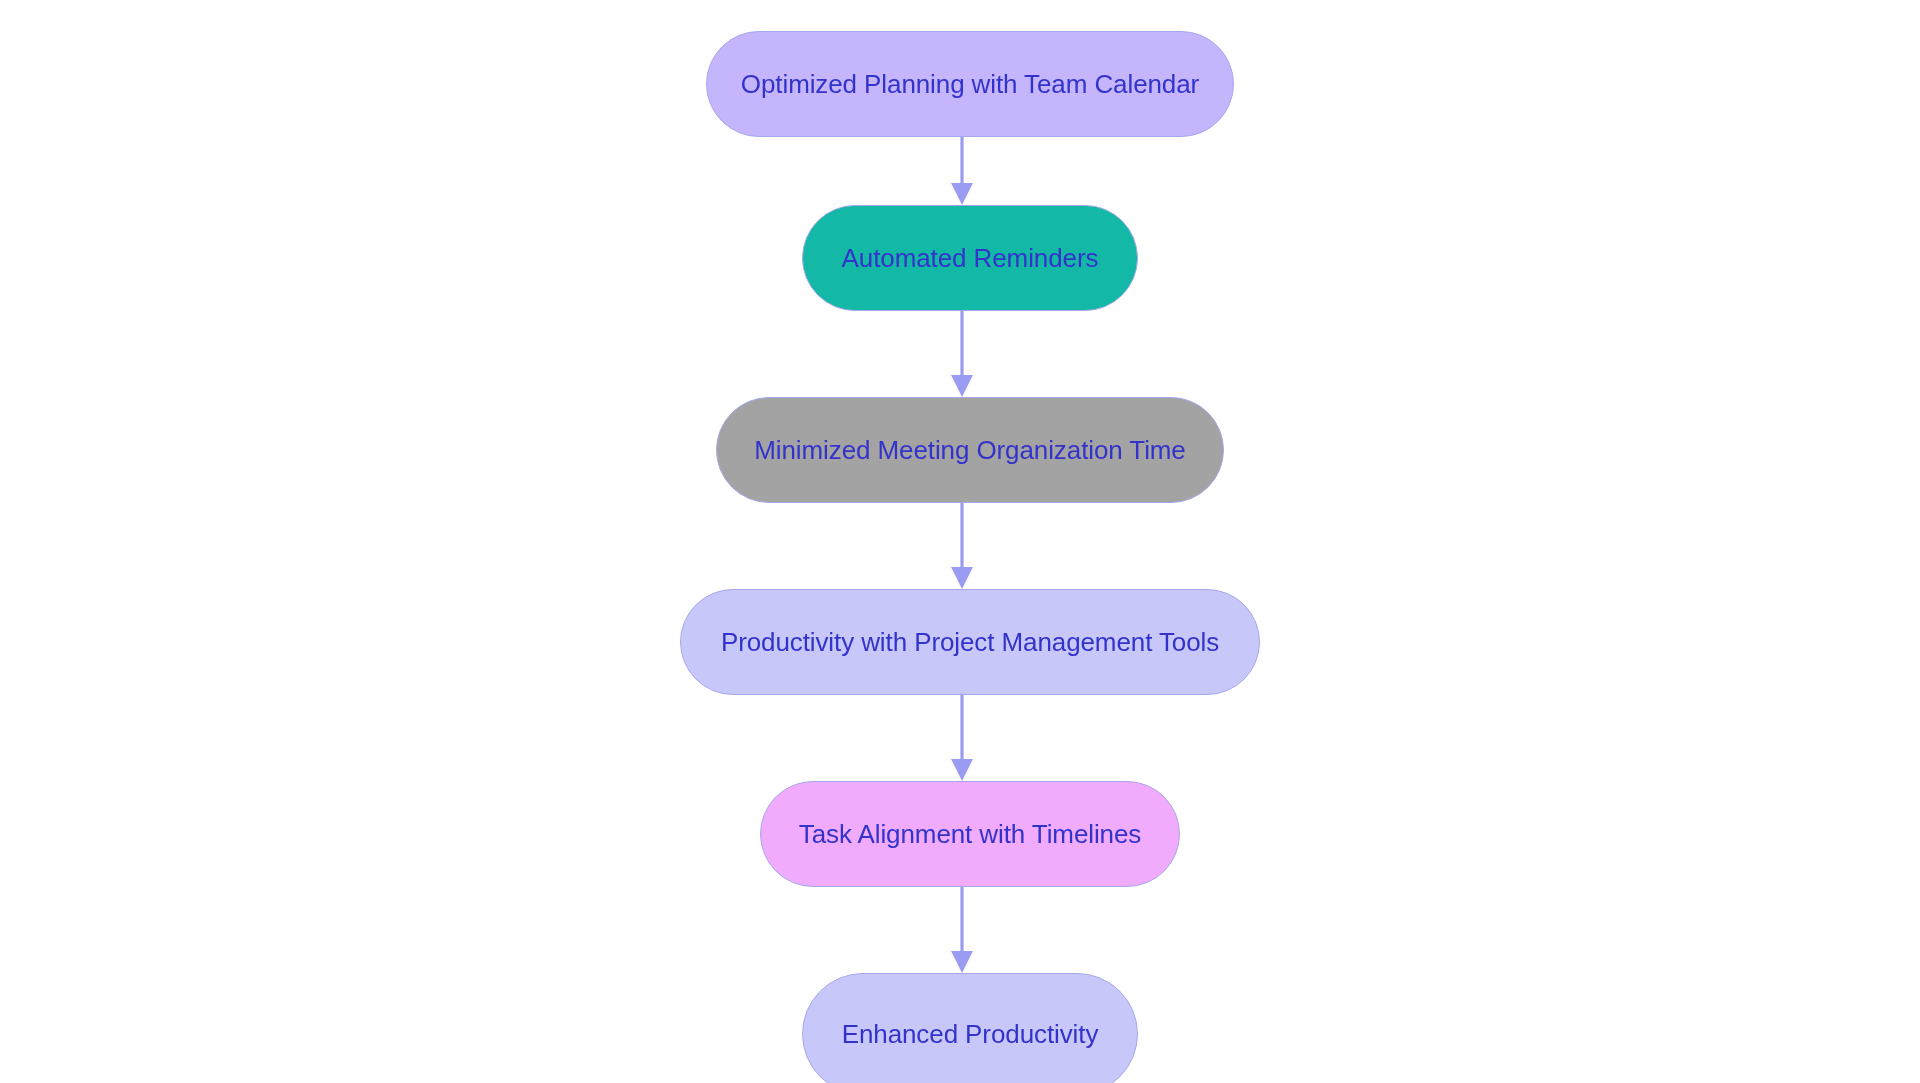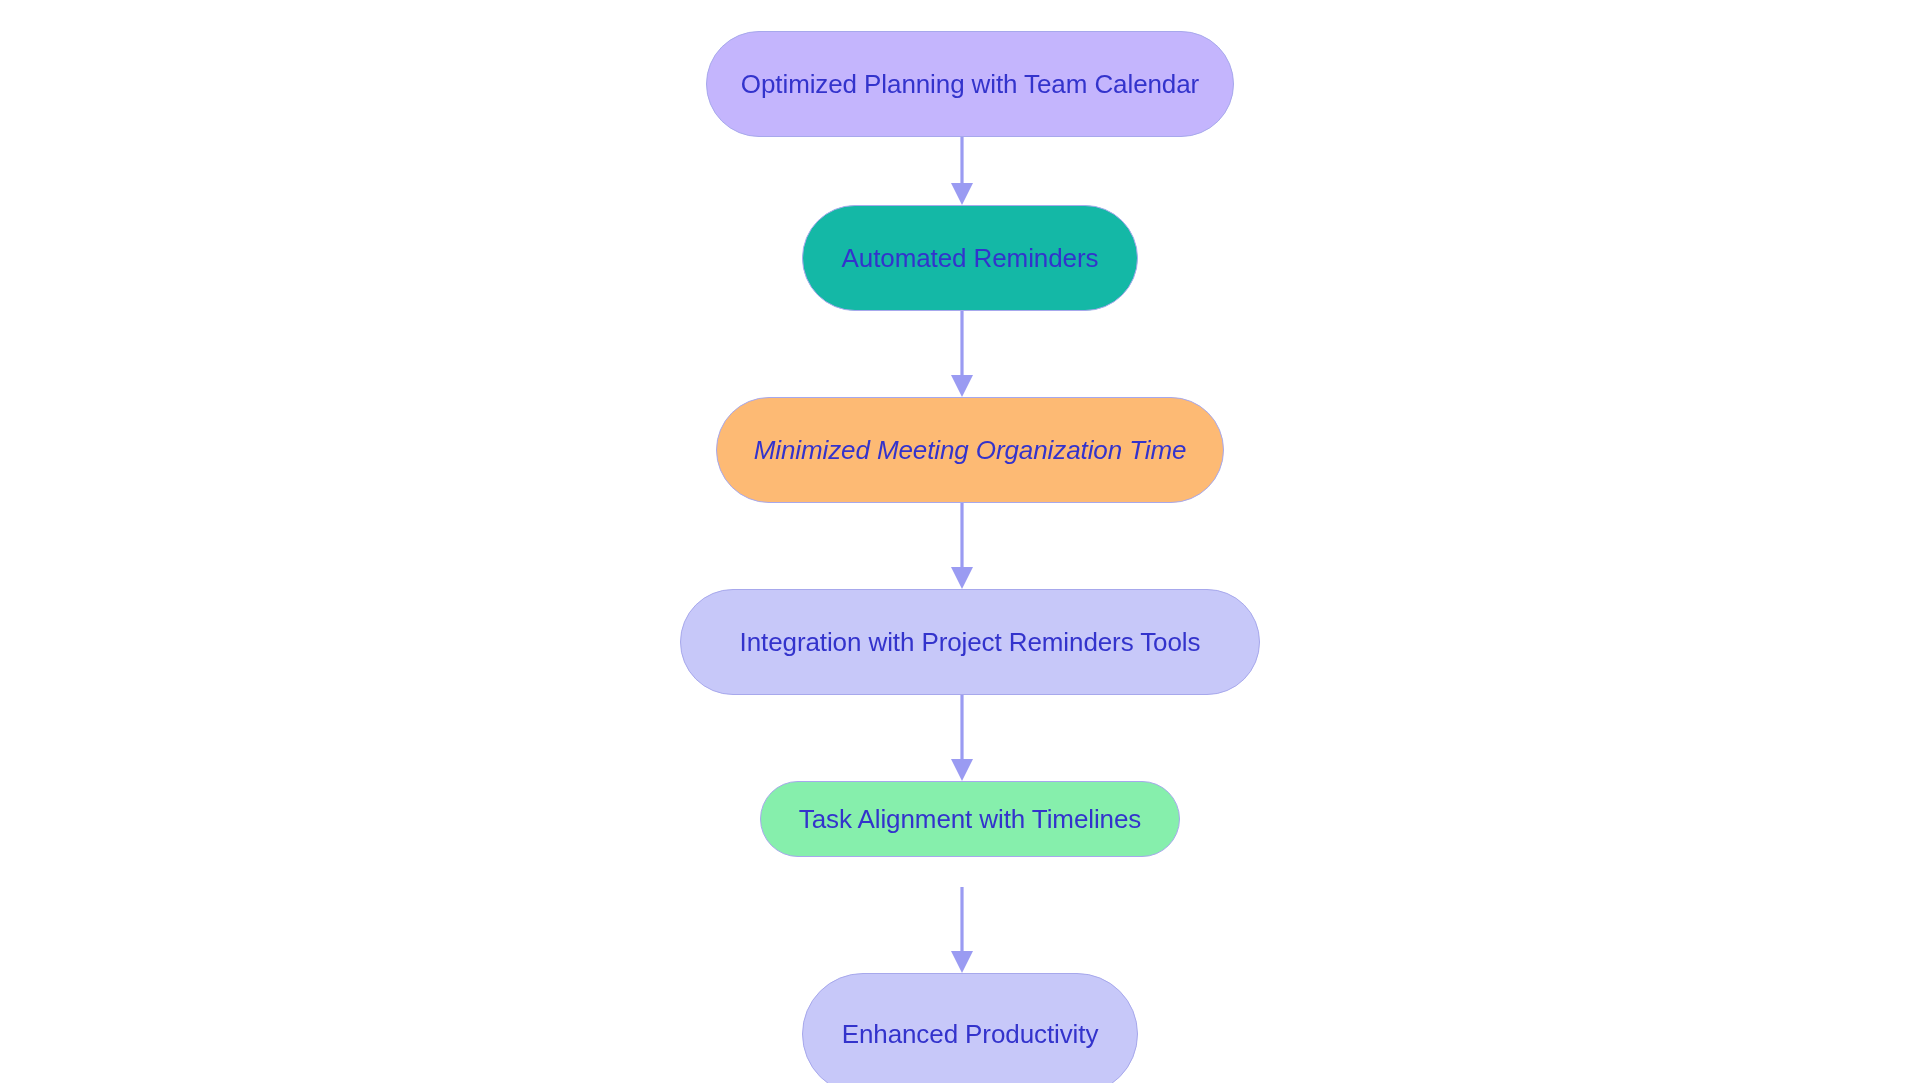--- a/index.html
+++ b/index.html
@@ -86,26 +86,26 @@
         </svg>
       </div>
     </div>
   <div id="node-layer">
       <div class="node" style="left: 706px; top: 11px; width: 528px; height: 106px; background: #c4b5fd; border-color: rgb(167, 168, 236); margin-top: 20px;">
         <span class="node-label" style="color: rgb(51, 51, 204);">Optimized Planning with Team Calendar</span>
       </div>
       <div class="node" style="left: 802px; top: 205px; width: 336px; height: 106px; background: #14b8a6; border-color: rgb(167, 168, 236);">
         <span class="node-label" style="color: rgb(51, 51, 204);">Automated Reminders</span>
       </div>
-      <div class="node" style="left: 716px; top: 397px; width: 508px; height: 106px; background: #fdba74; border-color: rgb(167, 168, 236); font-style: italic;">
+      <div class="node" style="left: 716px; top: 397px; width: 508px; height: 106px; background: #a3a3a3; border-color: rgb(167, 168, 236);">
         <span class="node-label" style="color: rgb(51, 51, 204);">Minimized Meeting Organization Time</span>
       </div>
       <div class="node" style="left: 680px; top: 589px; width: 580px; height: 106px; background: rgb(199, 200, 249); border-color: rgb(167, 168, 236);">
-        <span class="node-label" style="color: rgb(51, 51, 204);">Integration with Project Reminders Tools</span>
+        <span class="node-label" style="color: rgb(51, 51, 204);">Productivity with Project Management Tools</span>
       </div>
-      <div class="node" style="left: 760px; top: 781px; width: 420px; height: 76px; background: #86efac; border-color: rgb(167, 168, 236);">
+      <div class="node" style="left: 760px; top: 781px; width: 420px; height: 106px; background: #f0abfc; border-color: rgb(167, 168, 236);">
         <span class="node-label" style="color: rgb(51, 51, 204);">Task Alignment with Timelines</span>
       </div>
       <div class="node" style="left: 802px; top: 973px; width: 336px; height: 122px; background: rgb(199, 200, 249); border-color: rgb(167, 168, 236);">
         <span class="node-label" style="color: rgb(51, 51, 204);">Enhanced Productivity</span>
       </div>
     </div>
 </div>
 
 </body></html>

